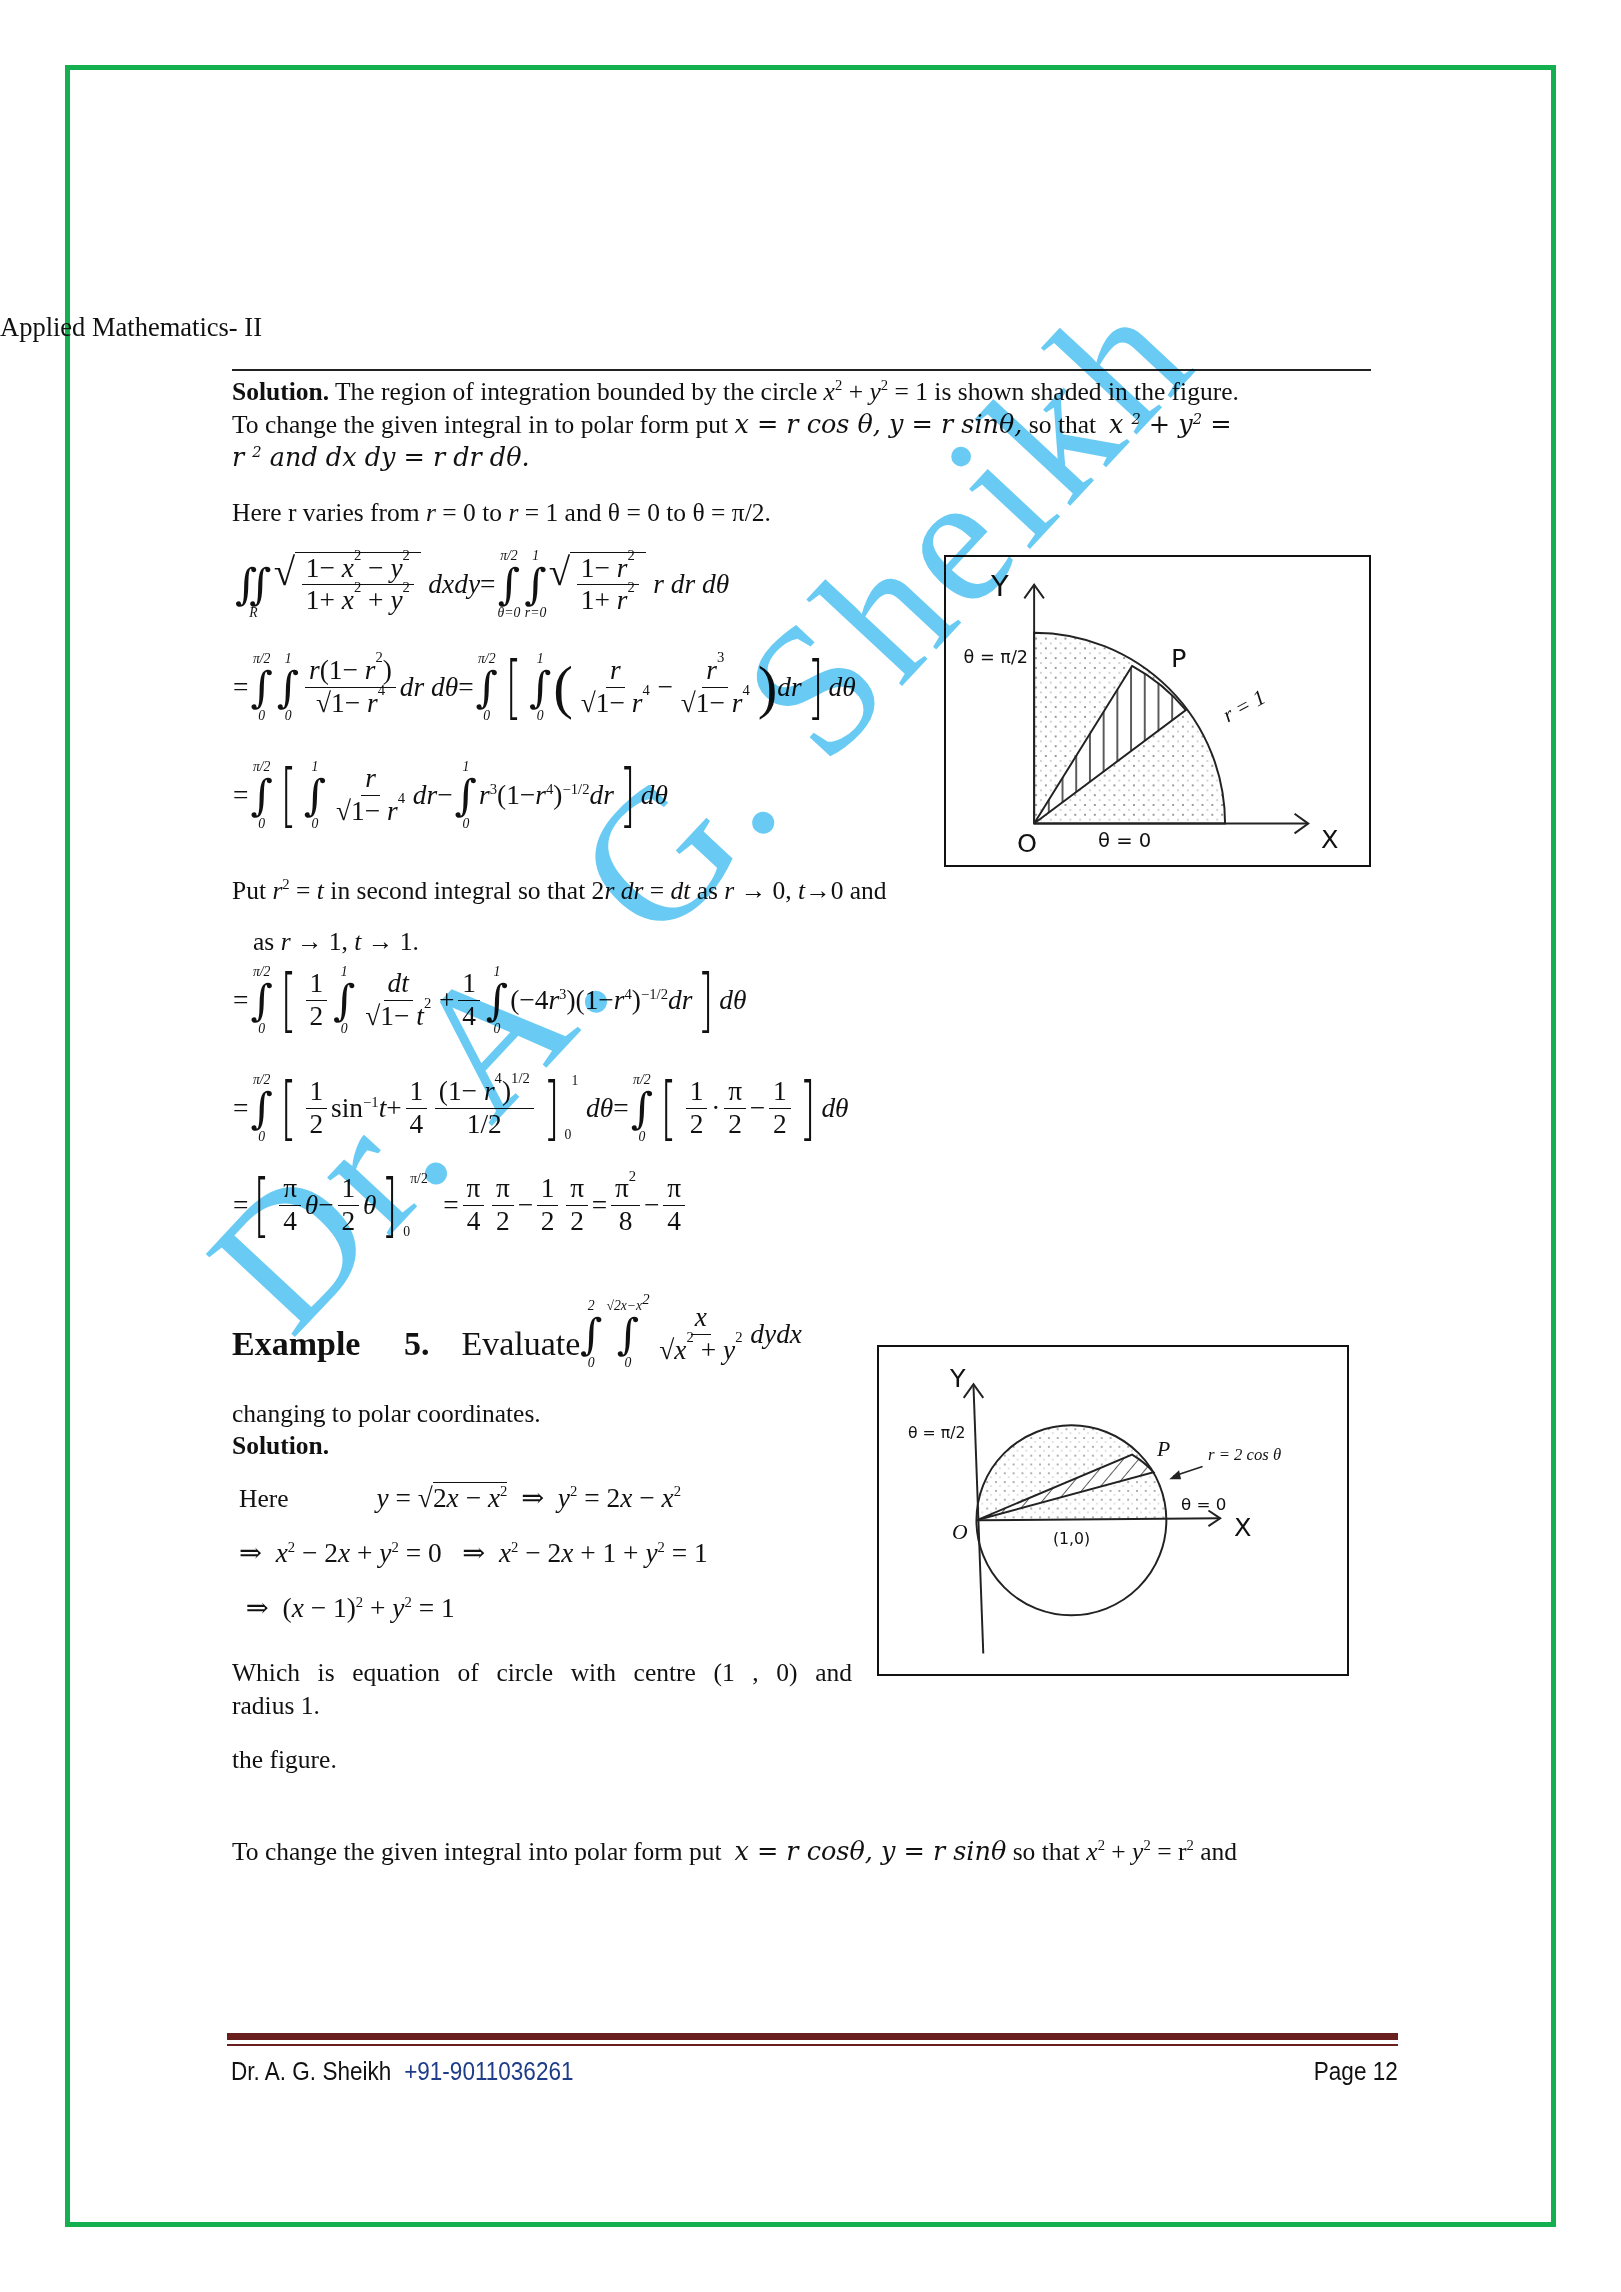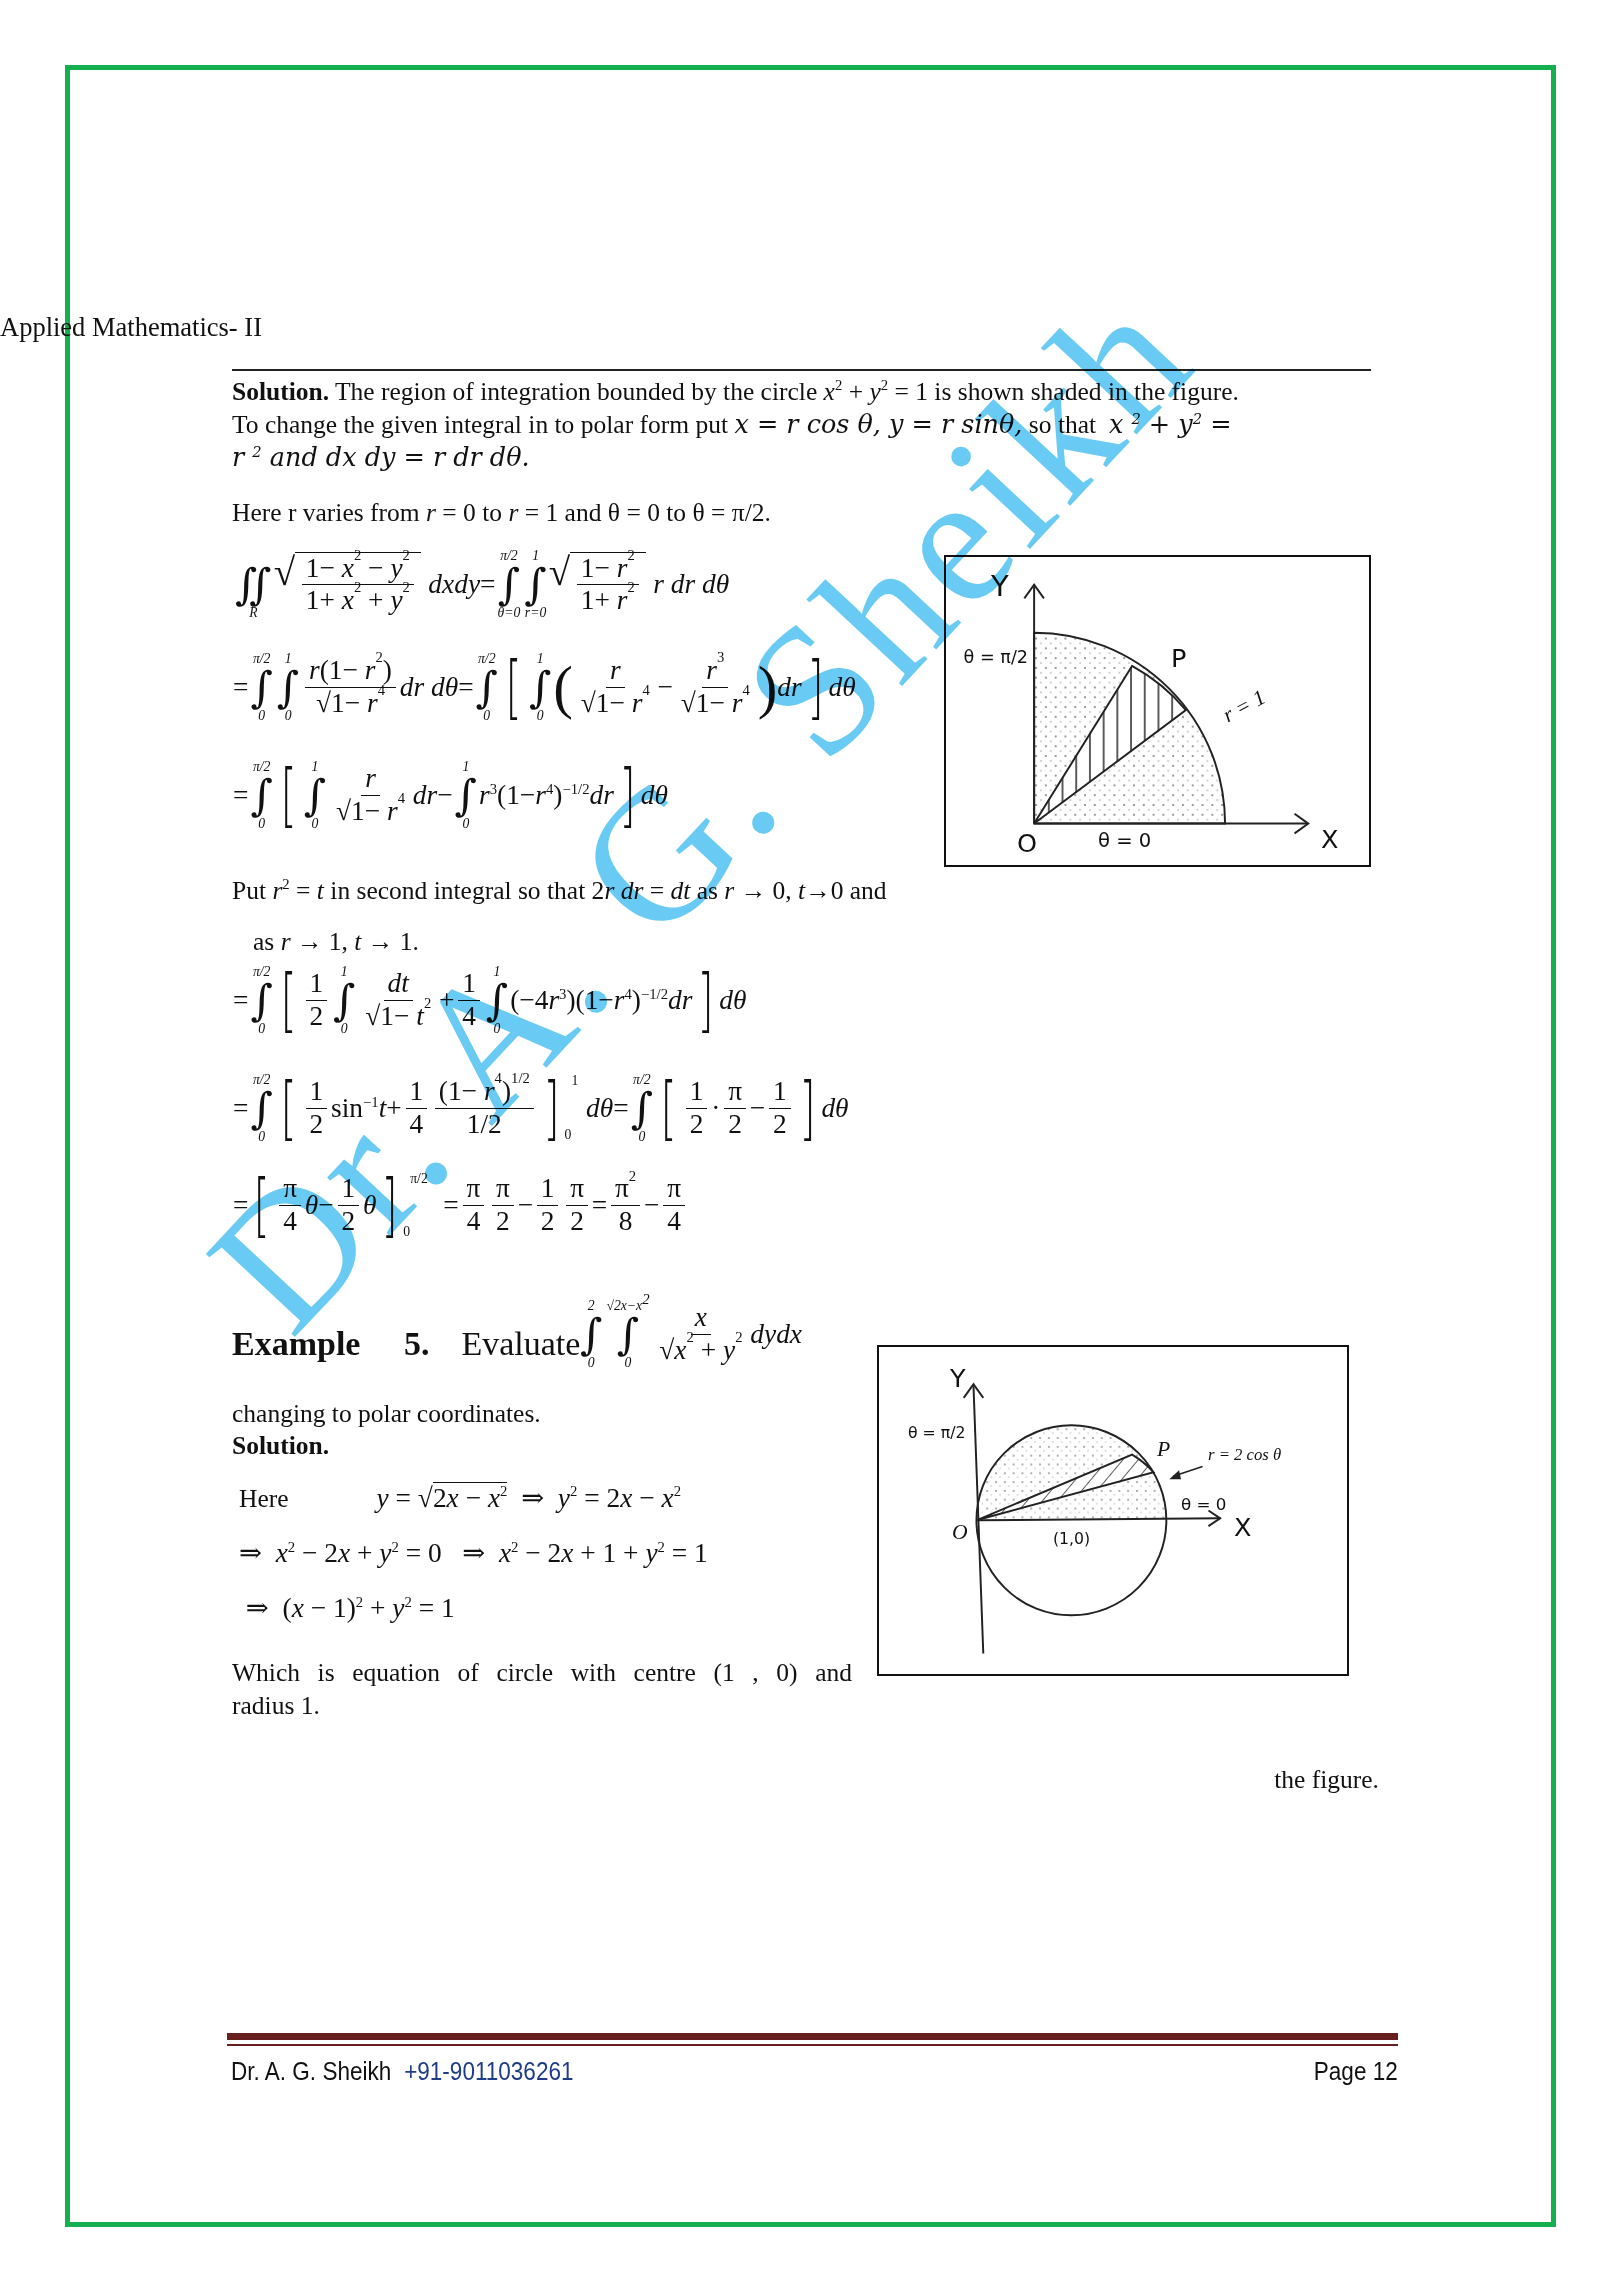--- a/index.html
+++ b/index.html
@@ -393,24 +393,25 @@
   <span class="abs" style="left:355px; top:165px; font-size:25.5px; font-family:'DejaVu Sans',sans-serif;">X</span>
   <span class="abs" style="left:73px; top:173px; font-size:21.6px; font-style:italic;">O</span>
   <span class="abs" style="left:29px; top:76px; font-size:15.7px; font-family:'DejaVu Sans',sans-serif;">θ = π/2</span>
   <span class="abs" style="left:302px; top:147px; font-size:16.7px; font-family:'DejaVu Sans',sans-serif;">θ = 0</span>
   <span class="abs" style="left:278px; top:90px; font-size:21.6px; font-style:italic;">P</span>
   <span class="abs" style="left:329px; top:98px; font-size:16.7px; font-style:italic;">r = 2 cos θ</span>
   <span class="abs" style="left:174px; top:182px; font-size:15.7px; font-family:'DejaVu Sans',sans-serif;">(1,0)</span>
 </div>
 
 <div class="abs p" style="left:232px; top:1740px; width:1147px;">
-  <div style="margin-top:23px;text-align:right;">the figure.</div>
+  <div style="margin-top:3px;">the figure.</div>
 </div>
 
 <div class="abs p" style="left:232px; top:1835px; width:1152px;">
+  <div style="white-space:nowrap;">To change the given integral into polar form put &nbsp;<span class="m">x = r cosθ, y = r sinθ</span> so that <span class="i">x</span><sup>2</sup> + <span class="i">y</span><sup>2</sup> = r<sup>2</sup> and</div>
 </div>
 
 <div class="watermark">Dr. A. G. Sheikh</div>
 
 <div class="footer-rule1"></div>
 <div class="footer-rule2"></div>
 <div class="abs" style="left:231px; top:2056px; font-family:'Liberation Sans',sans-serif; font-size:26.5px; transform:scaleX(0.85); transform-origin:0 0;">
   <span>Dr. A. G. Sheikh</span>
   <span style="color:#1f3c88; margin-left:7.8px;">+91-9011036261</span>
 </div>

